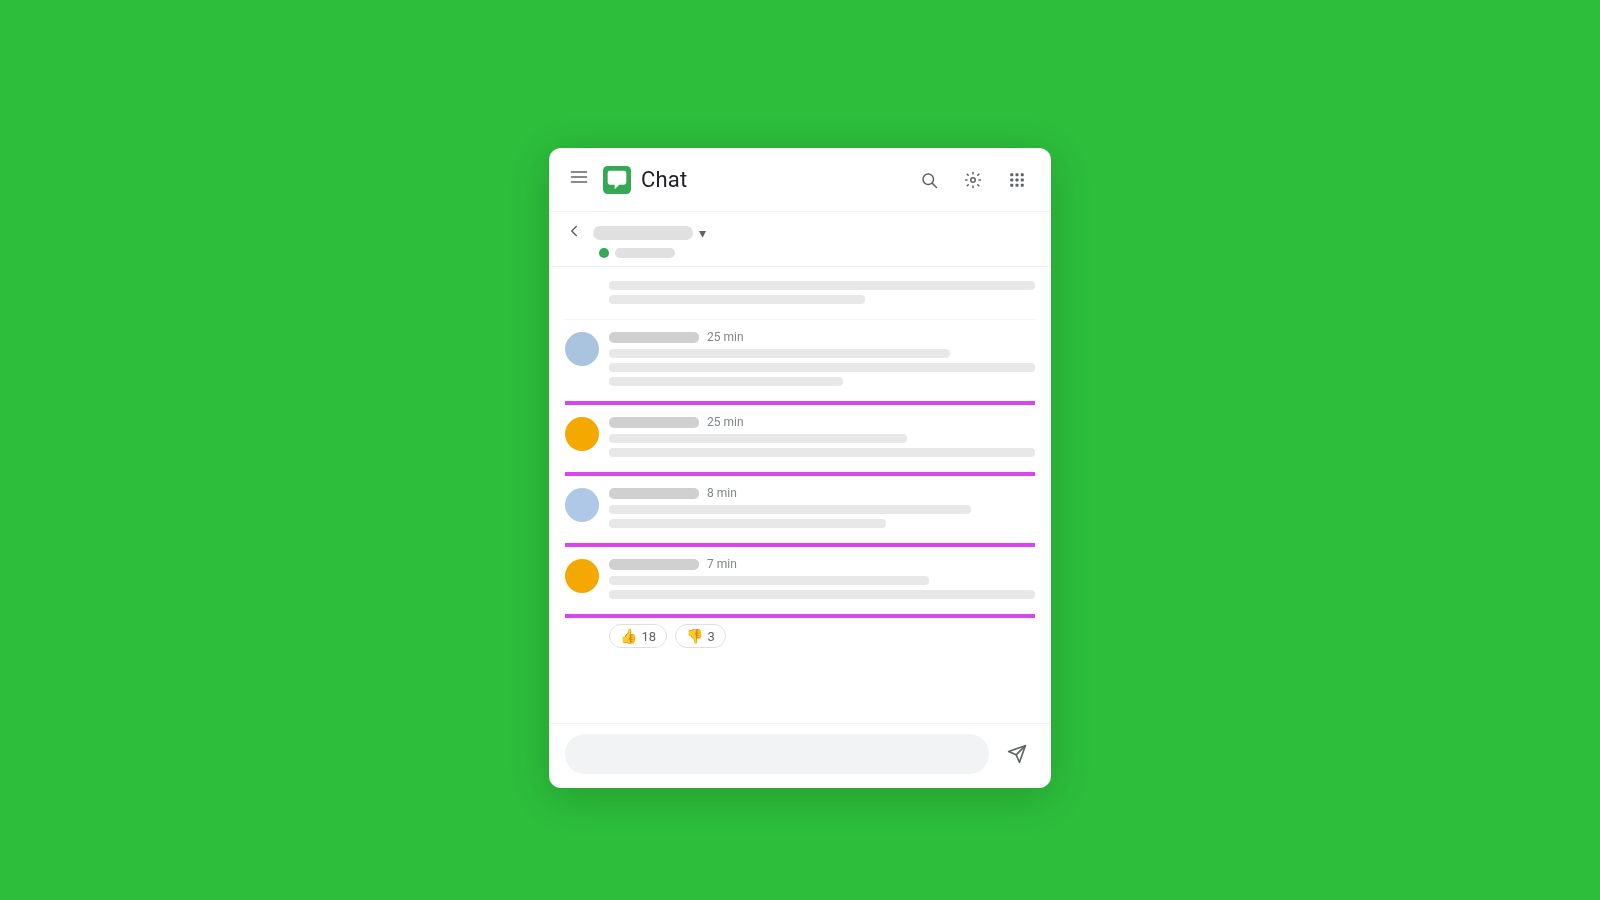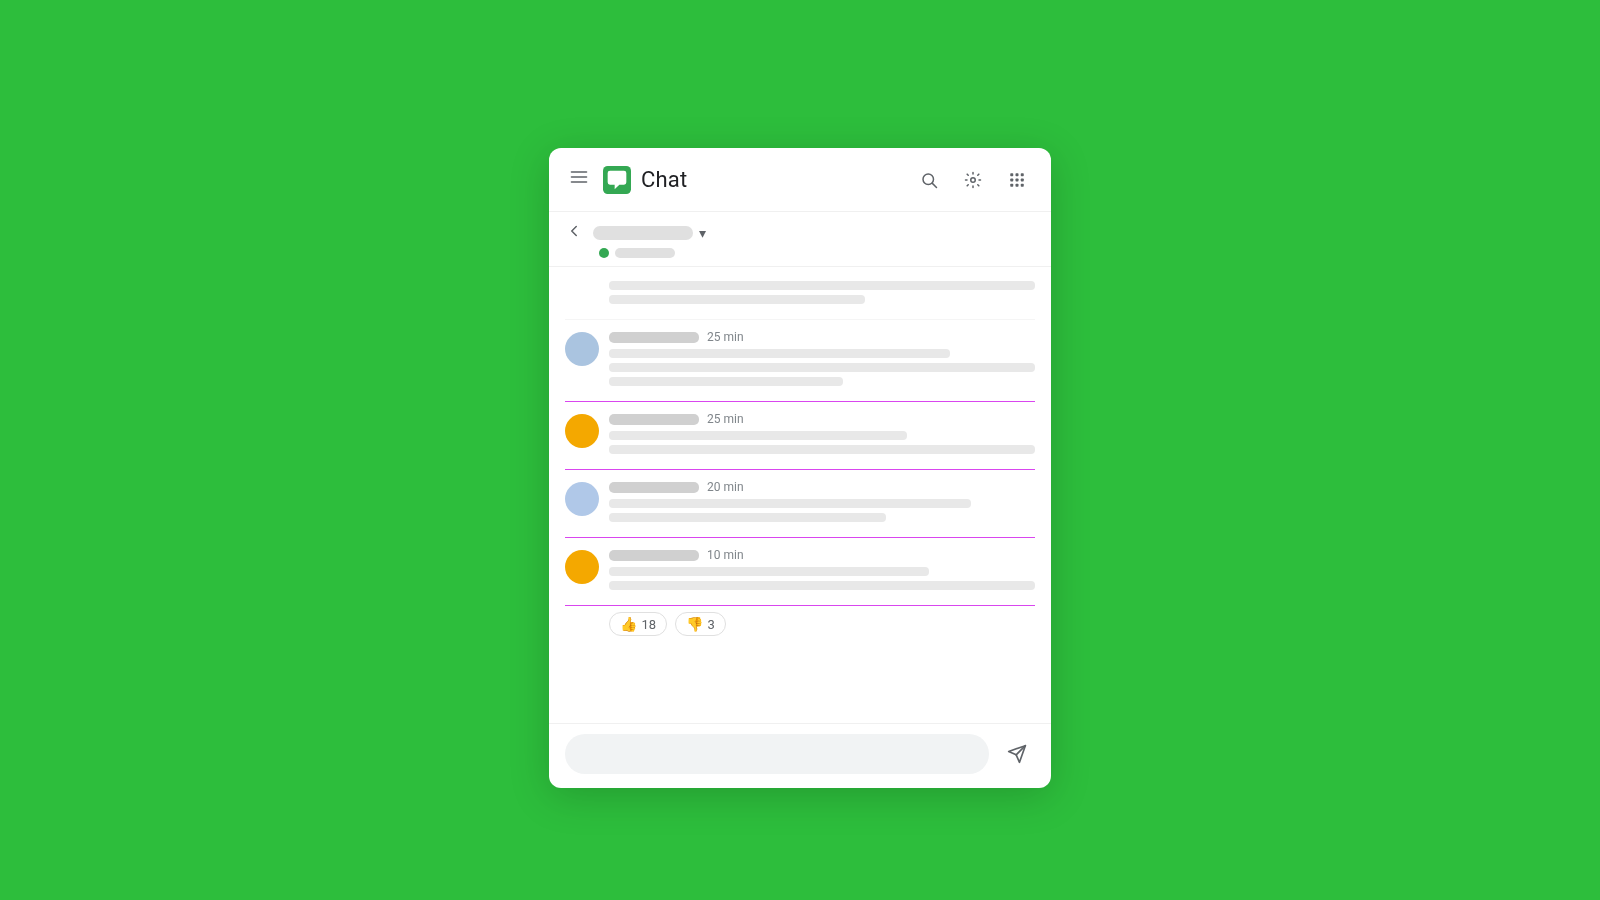--- a/index.html
+++ b/index.html
@@ -148,21 +148,21 @@
       padding: 6px 0 10px 44px;
       border-bottom: 1px solid #f5f5f5;
     }
 
     
     .message-row {
       display: flex;
       align-items: flex-start;
       gap: 10px;
       padding: 10px 0;
-      border-bottom: 1px solid #d946ef;
+      border-bottom: 4px solid #d946ef;
     }
 
     .message-row:last-child { border-bottom: none; }
 
     .avatar {
       width: 34px;
       height: 34px;
       border-radius: 50%;
       flex-shrink: 0;
       margin-top: 2px;
@@ -369,33 +369,33 @@
         <div class="message-line line-70"></div>
         <div class="message-line line-full"></div>
       </div>
     </div>
 
     <div class="message-row">
       <div class="avatar avatar-lightblue"></div>
       <div class="message-content">
         <div class="message-meta">
           <div class="sender-pill sender-w"></div>
-          <span class="time-label">20 min</span>
+          <span class="time-label">8 min</span>
         </div>
         <div class="message-line line-85"></div>
         <div class="message-line line-65"></div>
       </div>
     </div>
 
     <div class="message-row">
       <div class="avatar avatar-yellow"></div>
       <div class="message-content">
         <div class="message-meta">
           <div class="sender-pill sender-w"></div>
-          <span class="time-label">10 min</span>
+          <span class="time-label">7 min</span>
         </div>
         <div class="message-line line-75"></div>
         <div class="message-line line-full"></div>
       </div>
     </div>
 
 
     <div class="reactions">
       <div class="reaction-chip">
         <span class="reaction-emoji">👍</span>

